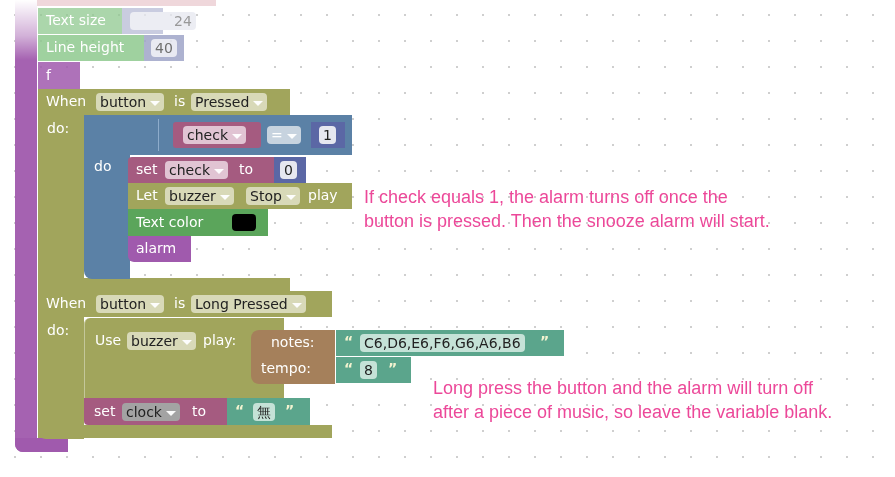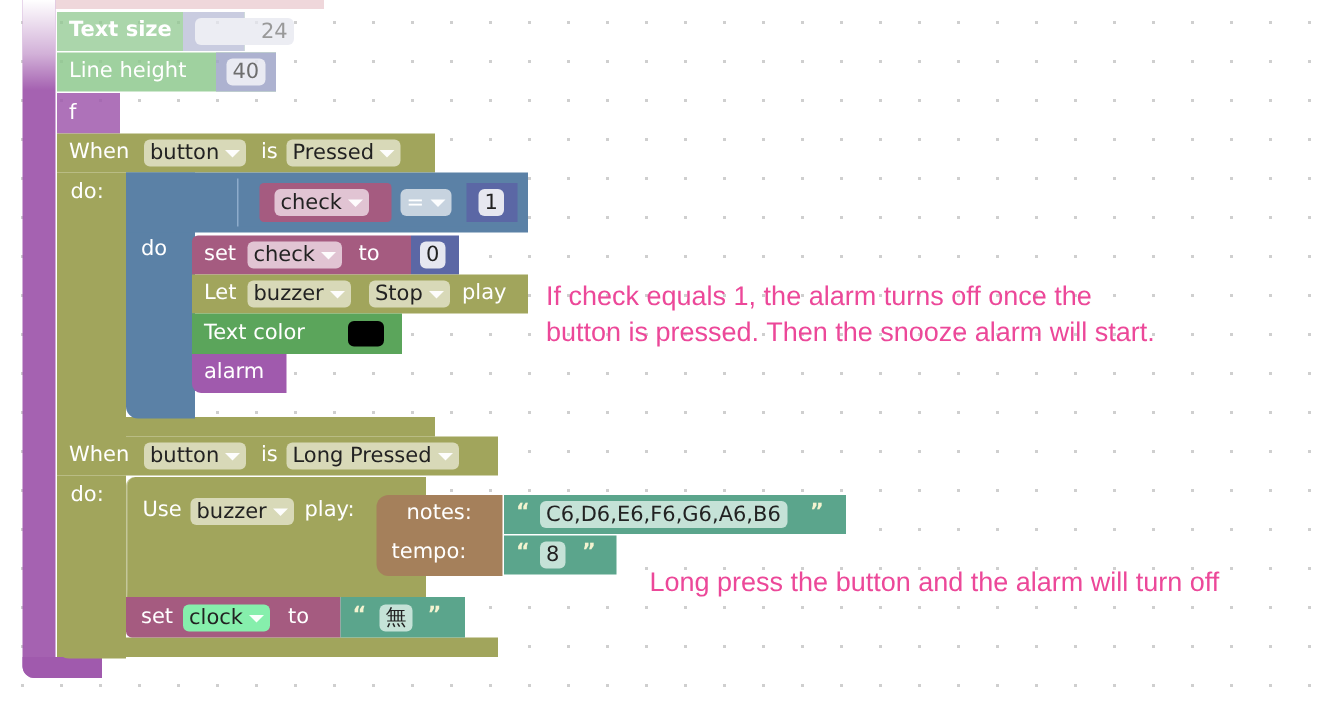--- a/index.html
+++ b/index.html
@@ -40,21 +40,21 @@
 </head>
 <body>
 
 <div class="abs" style="left:36px;top:0;width:180px;height:6px;background:#e8c6cc;opacity:.7;"></div>
 
 <div class="abs purple" style="left:15px;top:0;width:22px;height:452px;border-radius:0 0 0 8px;opacity:.95;"></div>
 <div class="abs purple" style="left:15px;top:438px;width:53px;height:14px;border-radius:0 0 0 8px;"></div>
 <div class="abs" style="left:15px;top:0;width:22px;height:60px;background:linear-gradient(#fff 0%, rgba(255,255,255,0.5) 60%, rgba(255,255,255,0) 100%);"></div>
 
 <div class="blk green-l" style="left:38px;top:8px;width:125px;height:26px;opacity:.75;">
-  <span class="lbl" style="left:8px;top:5px;font-weight:bold;">Text size</span>
+  <span class="lbl" style="left:8px;top:5px;">Text size</span>
   <div class="abs" style="left:84px;top:0;width:41px;height:26px;background:#b8bcd6;"></div>
   <span class="field" style="left:92px;top:4px;background:#e6e7f0;color:#777;padding-left:44px;">24</span>
 </div>
 
 <div class="blk green-l" style="left:38px;top:35px;width:146px;height:26px;opacity:.85;">
   <span class="lbl" style="left:8px;top:5px;">Line height</span>
   <div class="abs" style="left:106px;top:0;width:40px;height:26px;background:#9fa5c8;"></div>
   <span class="field" style="left:113px;top:4px;background:#e6e7f0;color:#555;">40</span>
 </div>
 
@@ -143,28 +143,29 @@
 </div>
 
 <div class="blk teal" style="left:336px;top:357px;width:75px;height:26px;">
   <span class="lbl" style="left:8px;top:4px;font-weight:bold;color:#f3f3d0;">“</span>
   <span class="field" style="left:24px;top:4px;background:#c5e2d7;">8</span>
   <span class="lbl" style="left:52px;top:4px;font-weight:bold;color:#f3f3d0;">”</span>
 </div>
 
 <div class="blk rose" style="left:84px;top:398px;width:143px;height:27px;border-radius:0 0 0 4px;">
   <span class="lbl" style="left:10px;top:6px;">set</span>
-  <span class="field dd" style="left:38px;top:5px;background:#86efac;">clock</span>
+  <span class="field dd" style="left:38px;top:5px;background:#a3a3a3;">clock</span>
   <span class="lbl" style="left:108px;top:6px;">to</span>
 </div>
 <div class="blk teal" style="left:227px;top:398px;width:83px;height:27px;">
   <span class="lbl" style="left:8px;top:5px;font-weight:bold;color:#f3f3d0;">“</span>
   <span class="field" style="left:26px;top:5px;background:#c5e2d7;">無</span>
   <span class="lbl" style="left:58px;top:5px;font-weight:bold;color:#f3f3d0;">”</span>
 </div>
 
 <div class="note" style="left:364px;top:185px;">
   <div>If check equals 1, the alarm turns off once the</div>
   <div>button is pressed. Then the snooze alarm will start.</div>
 </div>
 <div class="note" style="left:433px;top:376px;">
   <div>Long press the button and the alarm will turn off</div>
+  <div>after a piece of music, so leave the variable blank.</div>
 </div>
 
 </body></html>

